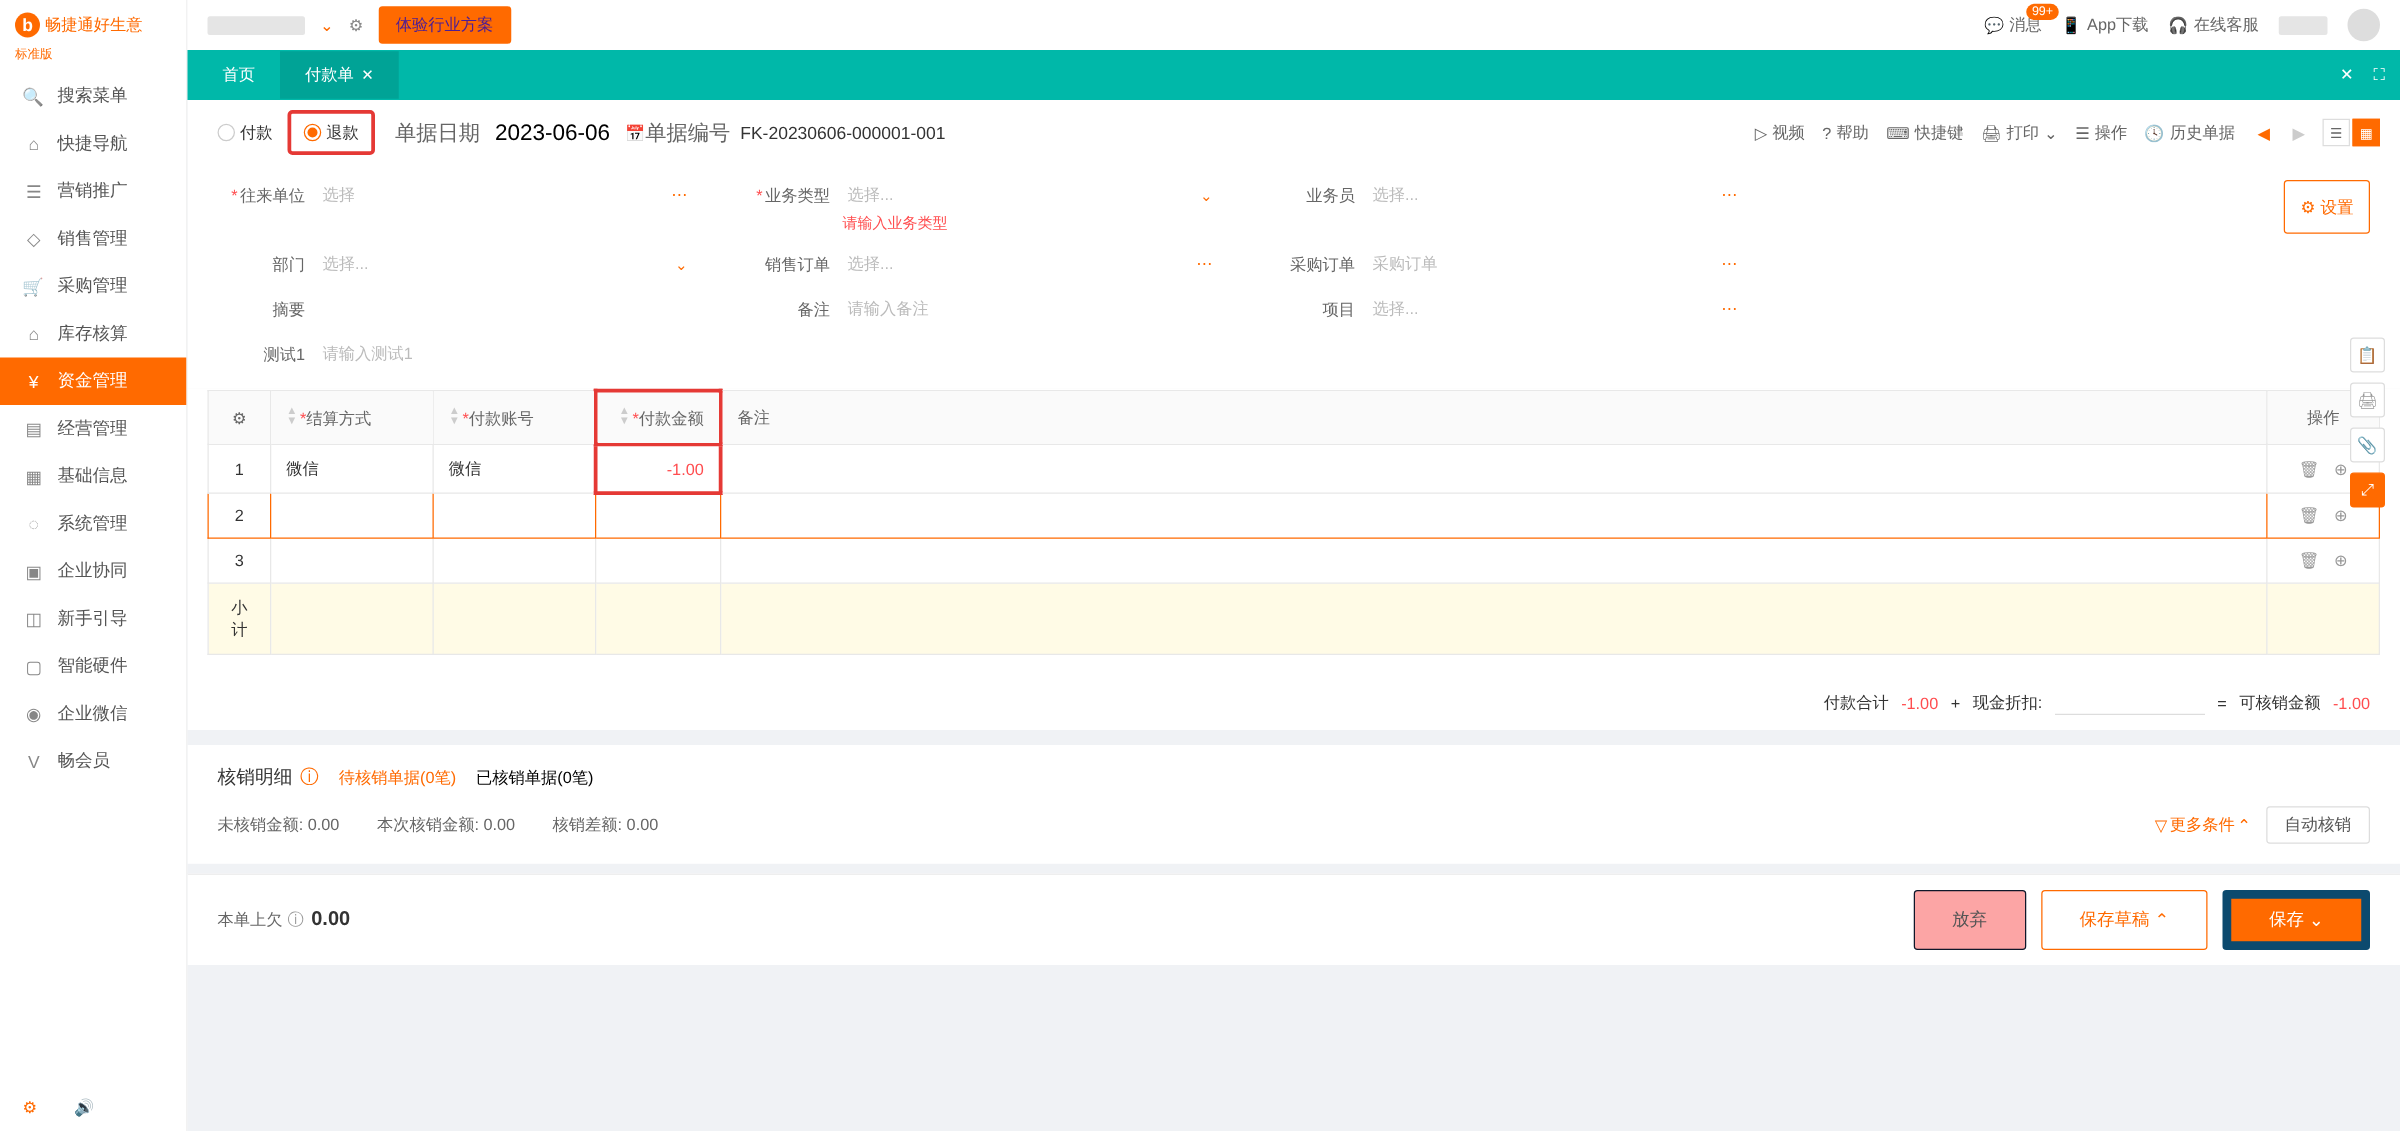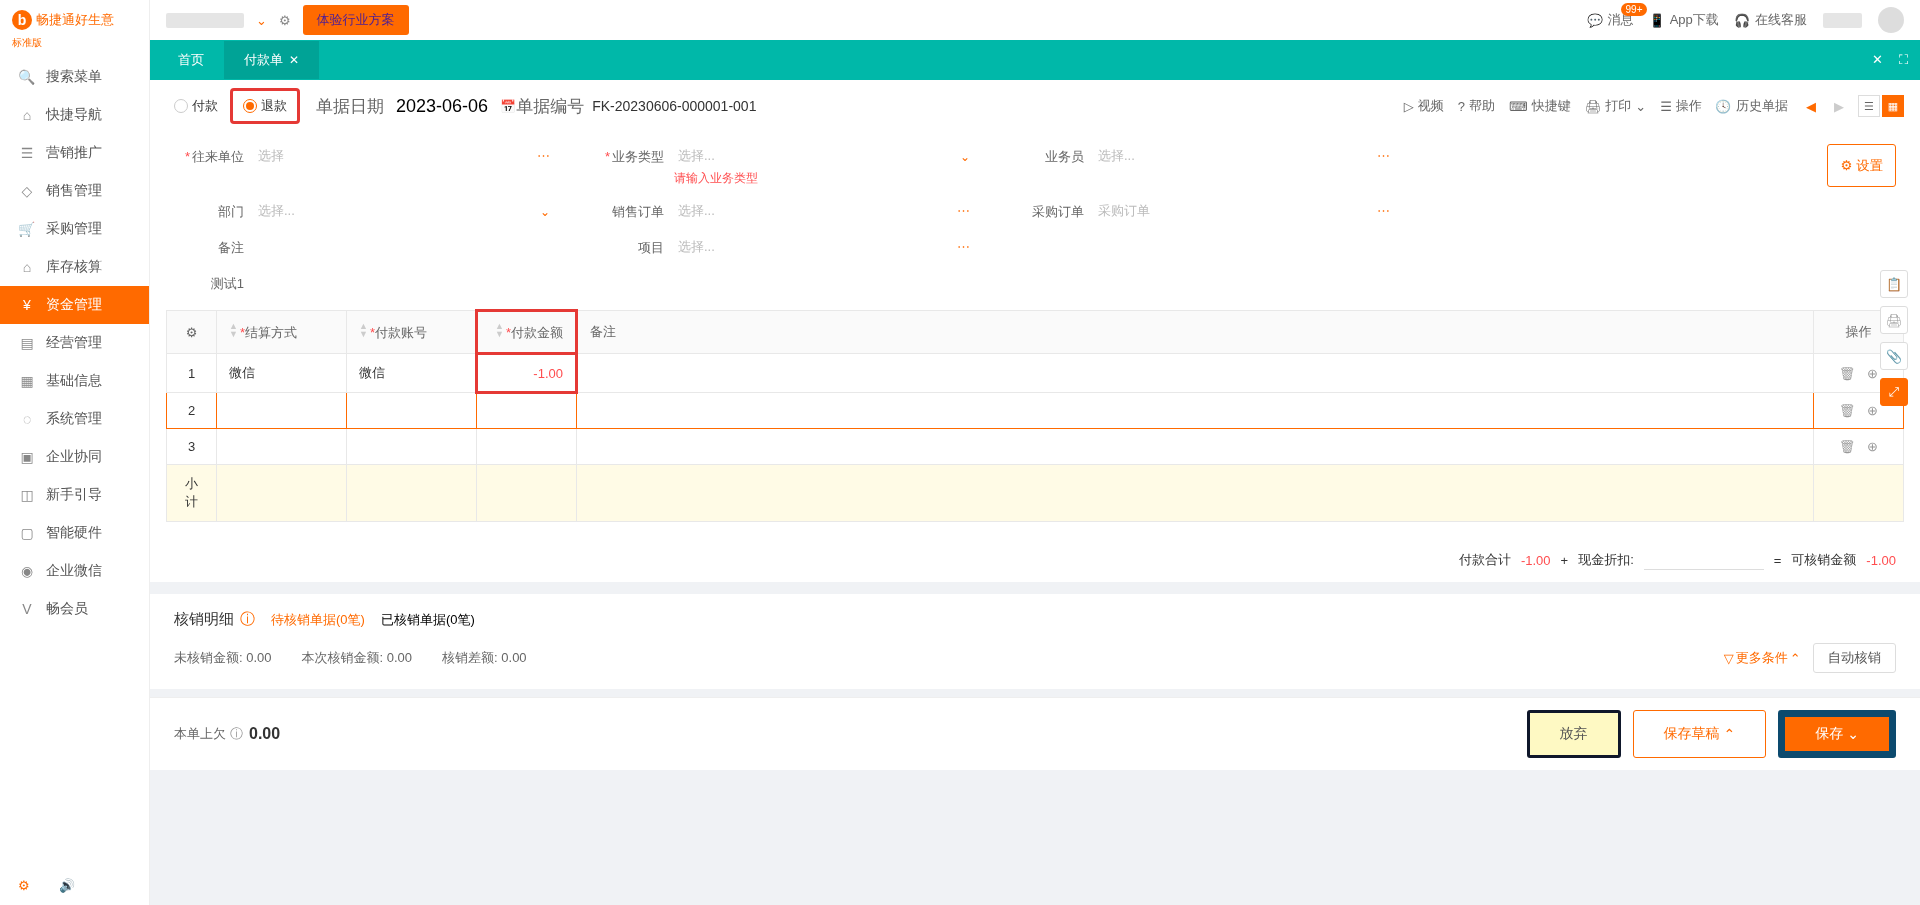--- a/index.html
+++ b/index.html
@@ -112,21 +112,21 @@
 .verify-actions { margin-left: auto; display: flex; gap: 12px; align-items: center; margin-top: -30px; float: right; }
 .btn-outline { border: 1px solid #ddd; background: #fff; padding: 5px 14px; border-radius: 3px; cursor: pointer; color: #555; }
 .more-cond { color: #ff6a00; cursor: pointer; display: flex; align-items: center; gap: 2px; }
 
 
 .footer-bar { display: flex; align-items: center; padding: 12px 24px; background: #fff; border-top: 1px solid #eee; margin-top: 8px; }
 .owe-label { color: #666; }
 .owe-value { font-size: 16px; font-weight: bold; margin-left: 6px; }
 .footer-actions { margin-left: auto; display: flex; gap: 12px; }
 .btn-lg { padding: 8px 30px; font-size: 14px; border-radius: 3px; cursor: pointer; }
-.btn-default { background: #fef9c3; border: 3px solid #0f172a; color: #555; }
+.btn-default { background: #fca5a5; border: 1px solid #0f172a; color: #555; }
 .btn-outline-primary { background: #fff; border: 1px solid #ff6a00; color: #ff6a00; display: flex; align-items: center; gap: 4px; }
 .btn-solid-primary { background: #ff6a00; border: 7px solid #0c4a6e; color: #fff; display: flex; align-items: center; gap: 4px; }
 
 
 .float-tools { position: absolute; right: 12px; top: 190px; display: flex; flex-direction: column; gap: 8px; }
 .float-tool { width: 28px; height: 28px; border: 1px solid #ddd; background: #fff; border-radius: 3px; display: flex; align-items: center; justify-content: center; color: #999; cursor: pointer; font-size: 13px; }
 .float-tool.active { background: #ff6a00; color: #fff; border-color: #ff6a00; }
 .blur-box { background: #e5e5e5; border-radius: 2px; color: transparent; }
 </style>
 </head>
@@ -358,34 +358,46 @@
             <div class="form-label">采购订单</div>
             <div class="form-control">
               <input class="form-input" placeholder="采购订单" style="">
               <span class="more-dots">⋯</span>
             </div>
           </div>
         </div>
 
         <div class="form-row">
           <div class="form-group">
+            <div class="form-label">摘要</div>
+            <div class="form-control">
+              <input class="form-input" style="">
+            </div>
+          </div>
+          <div class="form-group">
             <div class="form-label">备注</div>
+            <div class="form-control">
+              <input class="form-input" placeholder="请输入备注" style="">
+            </div>
           </div>
           <div class="form-group">
             <div class="form-label">项目</div>
             <div class="form-control">
               <input class="form-input" placeholder="选择..." style="">
               <span class="more-dots">⋯</span>
             </div>
           </div>
         </div>
 
         <div class="form-row">
           <div class="form-group">
             <div class="form-label">测试1</div>
+            <div class="form-control">
+              <input class="form-input" placeholder="请输入测试1" style="">
+            </div>
           </div>
         </div>
       </div>
 
       <div class="table-wrapper">
         <table class="data-table">
           <thead>
             <tr>
               <th class="col-idx"><span>⚙</span></th>
               <th class="col-method"><span class="sort-arrows">▲<br>▼</span><span class="th-required">结算方式</span></th>

